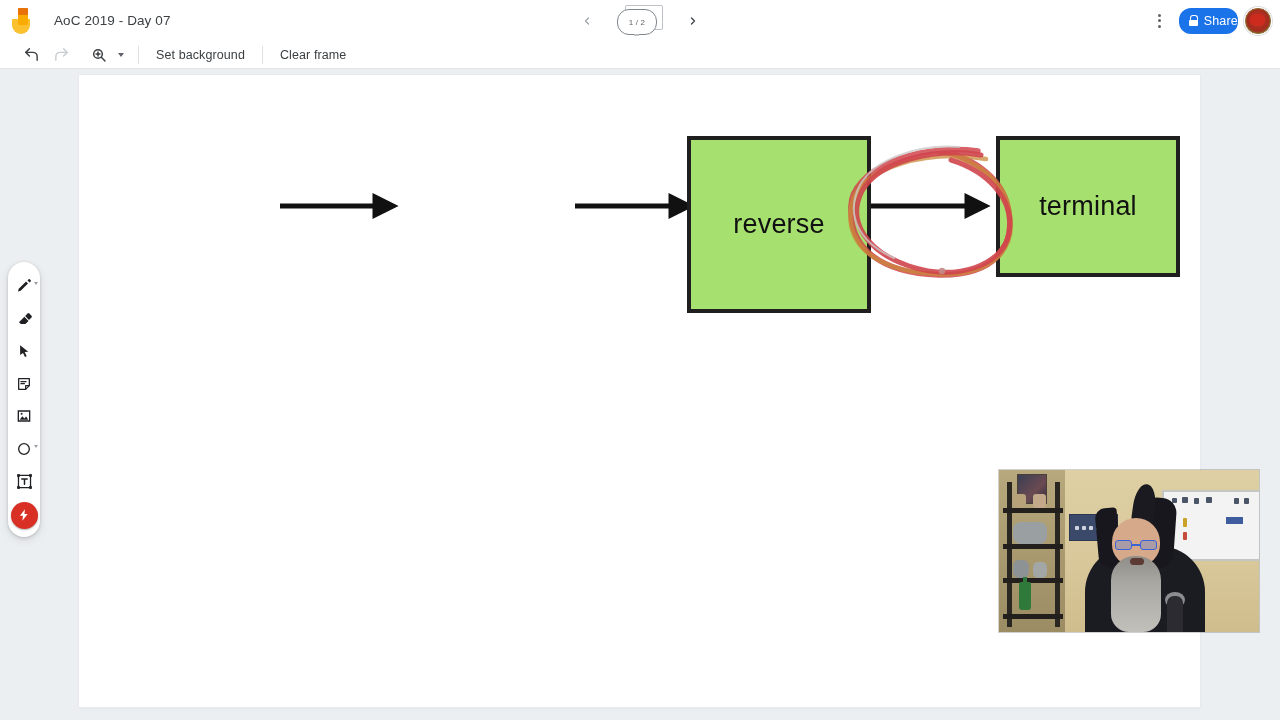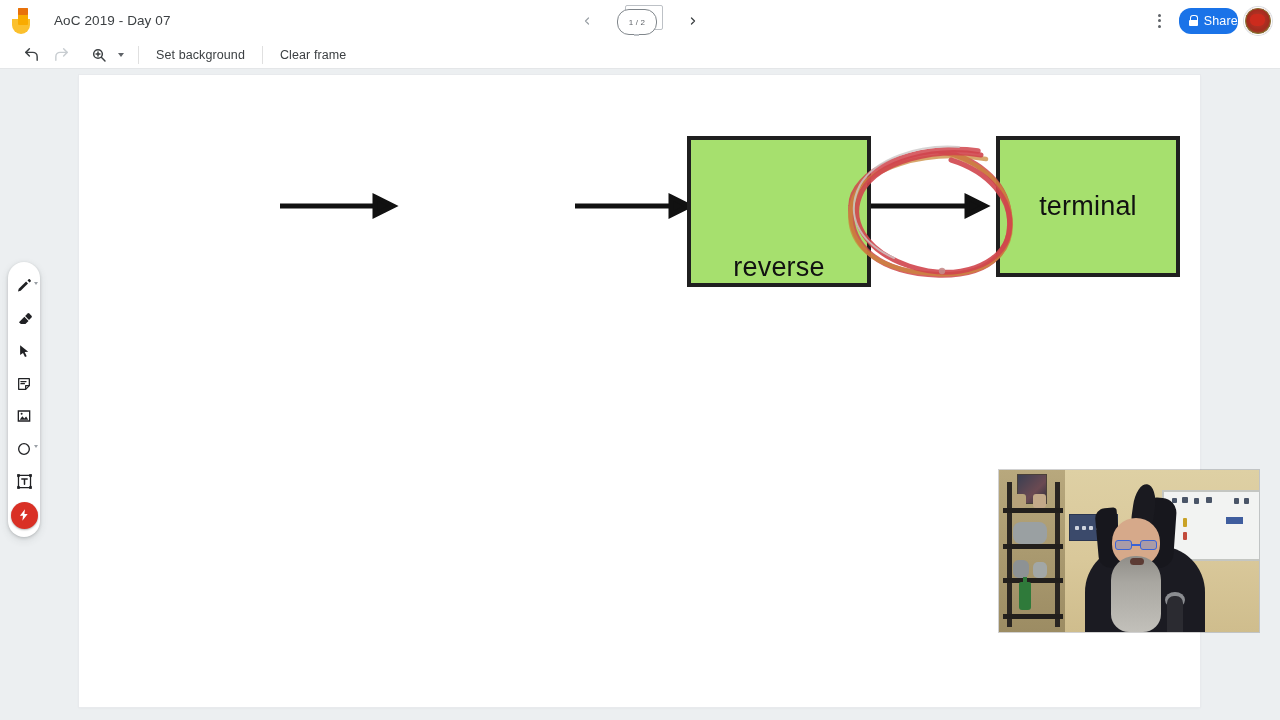--- a/index.html
+++ b/index.html
@@ -722,21 +722,21 @@
           <line x1="496" y1="131" x2="592" y2="131"></line>
           <polygon points="592,122 610,131 592,140"></polygon>
 
           <line x1="792" y1="131" x2="888" y2="131"></line>
           <polygon points="888,122 906,131 888,140"></polygon>
         </g>
       </svg>
 
 
 
-      <div class="node" style="left:608px; top:61px; width:184px; height:151px;align-items:flex-end;">
+      <div class="node" style="left:608px; top:61px; width:184px; height:177px;">
         <span>reverse</span>
       </div>
 
       <div class="node" style="left:905px; top:61px; width:184px; height:141px;margin-left:12px;">
         <span>terminal</span>
       </div>
 
       <svg class="arrow-svg" viewBox="0 0 1121 632" style="z-index:5;">
         <g fill="none" stroke-linecap="round" stroke-linejoin="round">
           <path d="M899,76 C835,68 772,96 772,131 C770,172 800,198 860,200 C918,201 935,170 930,138 C926,104 895,82 860,76" stroke="#d0454c" stroke-width="5.5" opacity="0.85"></path>

